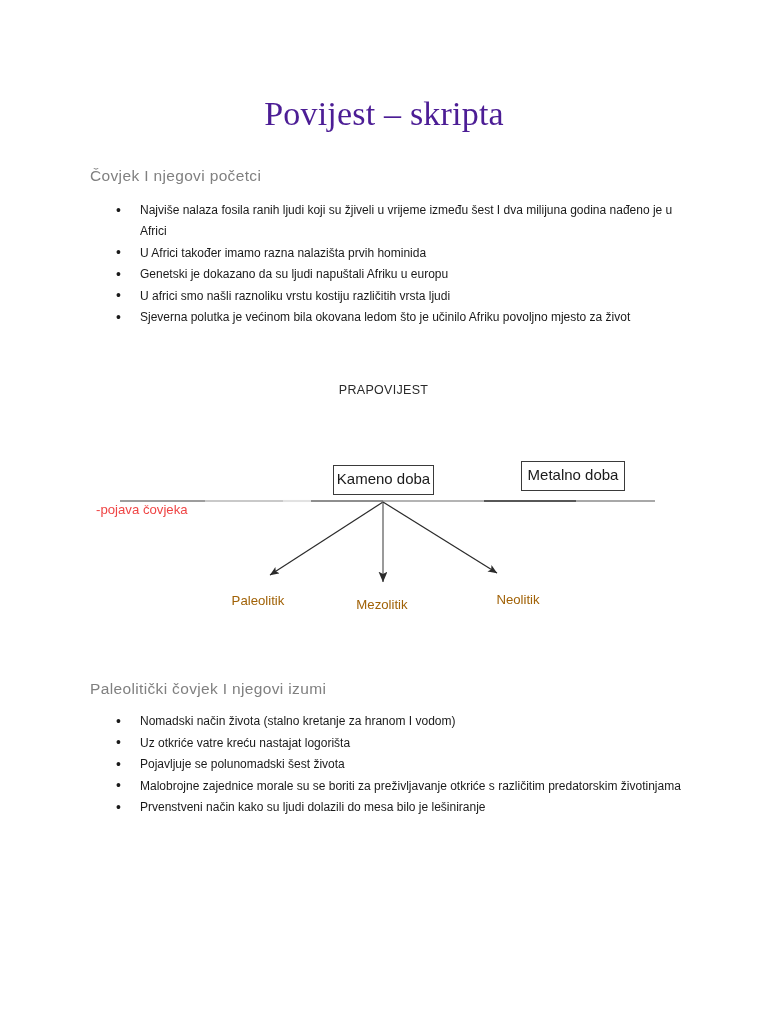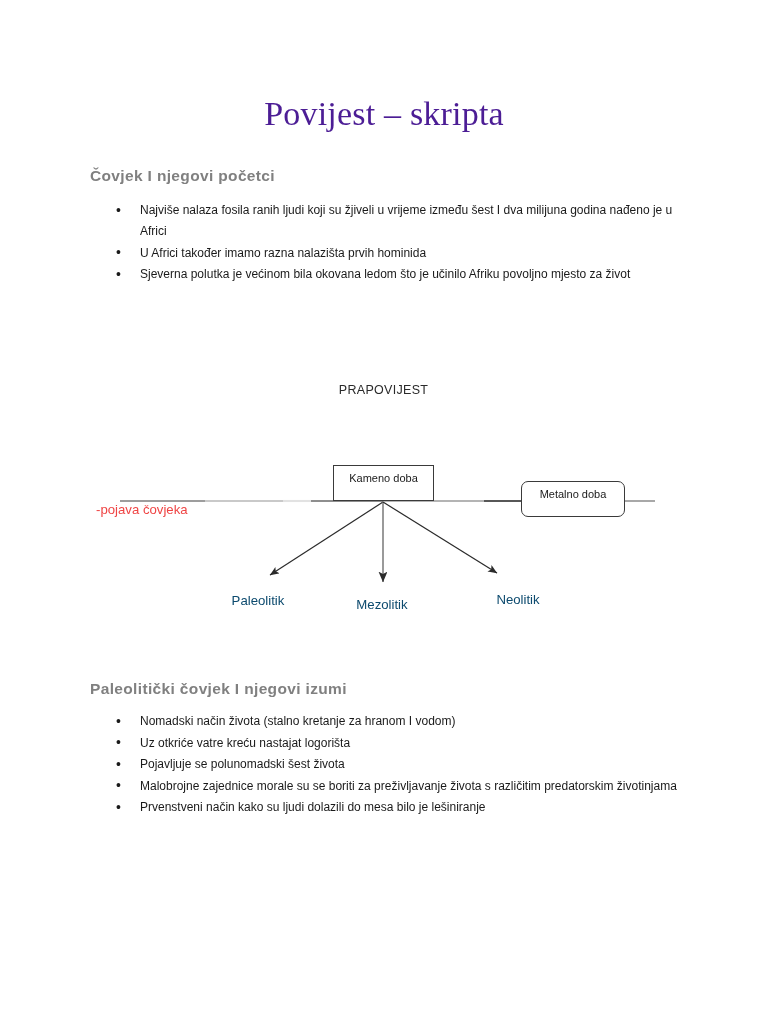--- a/index.html
+++ b/index.html
@@ -40,21 +40,21 @@
     letter-spacing: 0.2px;
     line-height: 44px;
   }
 
   
   .section-heading {
     position: absolute;
     left: 90px;
     font-family: "Liberation Sans", sans-serif;
     font-size: 15.5px;
-    font-weight: 700;
+    font-weight: 400;
     color: #808080;
     letter-spacing: 0.35px;
     white-space: nowrap;
   }
   #heading-1 { top: 167px; }
   #heading-2 { top: 680px; }
 
   
   .bullet-list {
     position: absolute;
@@ -112,64 +112,66 @@
     letter-spacing: 0.3px;
   }
   .prapovijest-label span { margin-left: -1px; }
 
   .era-box {
     position: absolute;
     box-sizing: border-box;
     border: 1px solid #3a3a3a;
     background: #ffffff;
     font-family: "Liberation Sans", sans-serif;
-    font-size: 11px;
+    font-size: 15px;
     color: #1a1a1a;
     text-align: center;
     line-height: 25px;
-    height: 36px;
+    height: 30px;
     white-space: nowrap;
   }
   #box-kameno { left: 333px; top: 95px; width: 101px; }
-  #box-metalno { left: 521px; top: 111px; width: 104px; border-radius: 7px; }
+  #box-metalno { left: 521px; top: 91px; width: 104px; }
 
   .pojava-label {
     position: absolute;
     left: 96px;
     top: 132px;
     font-family: "Liberation Sans", sans-serif;
     font-size: 13.2px;
     color: #ef4444;
     white-space: nowrap;
   }
 
   .period-label {
     position: absolute;
     font-family: "Liberation Sans", sans-serif;
     font-size: 13.2px;
-    color: #0c4a6e;
+    color: #a16207;
     white-space: nowrap;
     text-align: center;
   }
   #label-paleolitik { left: 208px; top: 223px; width: 100px; }
   #label-mezolitik  { left: 332px; top: 227px; width: 100px; }
   #label-neolitik   { left: 468px; top: 222px; width: 100px; }
 </style>
 </head>
 <body>
 
 <div class="page">
 
   <div class="doc-title">Povijest – skripta</div>
 
   <div class="section-heading" id="heading-1">Čovjek I njegovi početci</div>
 
   <ul class="bullet-list" id="list-1">
     <li class="bullet-item">Najviše nalaza fosila ranih ljudi koji su žjiveli u vrijeme između šest I dva milijuna godina nađeno je u Africi</li>
     <li class="bullet-item">U Africi također imamo razna nalazišta prvih hominida</li>
+    <li class="bullet-item">Genetski je dokazano da su ljudi napuštali Afriku u europu</li>
+    <li class="bullet-item">U africi smo našli raznoliku vrstu kostiju različitih vrsta ljudi</li>
     <li class="bullet-item">Sjeverna polutka je većinom bila okovana ledom što je učinilo Afriku povoljno mjesto za život</li>
   </ul>
 
   <div class="diagram">
 
     <div class="prapovijest-label">
       <span>PRAPOVIJEST</span>
     </div>
 
     <svg class="diagram-svg" width="768" height="260" viewBox="0 0 768 260">
@@ -208,17 +210,17 @@
 
     <div class="period-label" id="label-neolitik">Neolitik</div>
   </div>
 
   <div class="section-heading" id="heading-2">Paleolitički čovjek I njegovi izumi</div>
 
   <ul class="bullet-list" id="list-2">
     <li class="bullet-item">Nomadski način života (stalno kretanje za hranom I vodom)</li>
     <li class="bullet-item">Uz otkriće vatre kreću nastajat logorišta</li>
     <li class="bullet-item">Pojavljuje se polunomadski šest života</li>
-    <li class="bullet-item">Malobrojne zajednice morale su se boriti za preživljavanje života s različitim predatorskim životinjama</li>
+    <li class="bullet-item">Malobrojne zajednice morale su se boriti za preživljavanje otkriće s različitim predatorskim životinjama</li>
     <li class="bullet-item">Prvenstveni način kako su ljudi dolazili do mesa bilo je lešiniranje</li>
   </ul>
 
 </div>
 
 </body></html>

